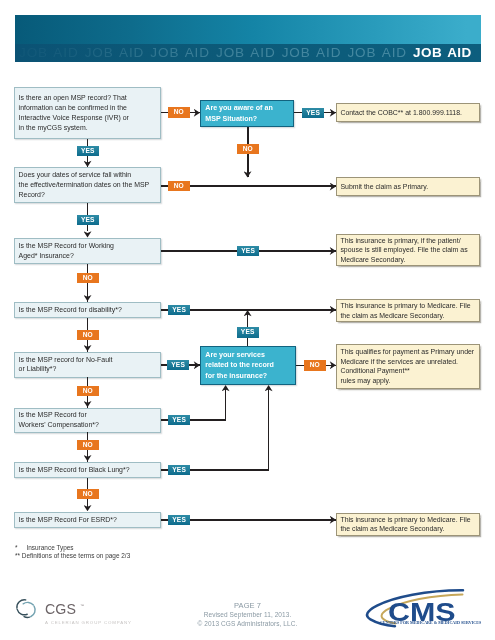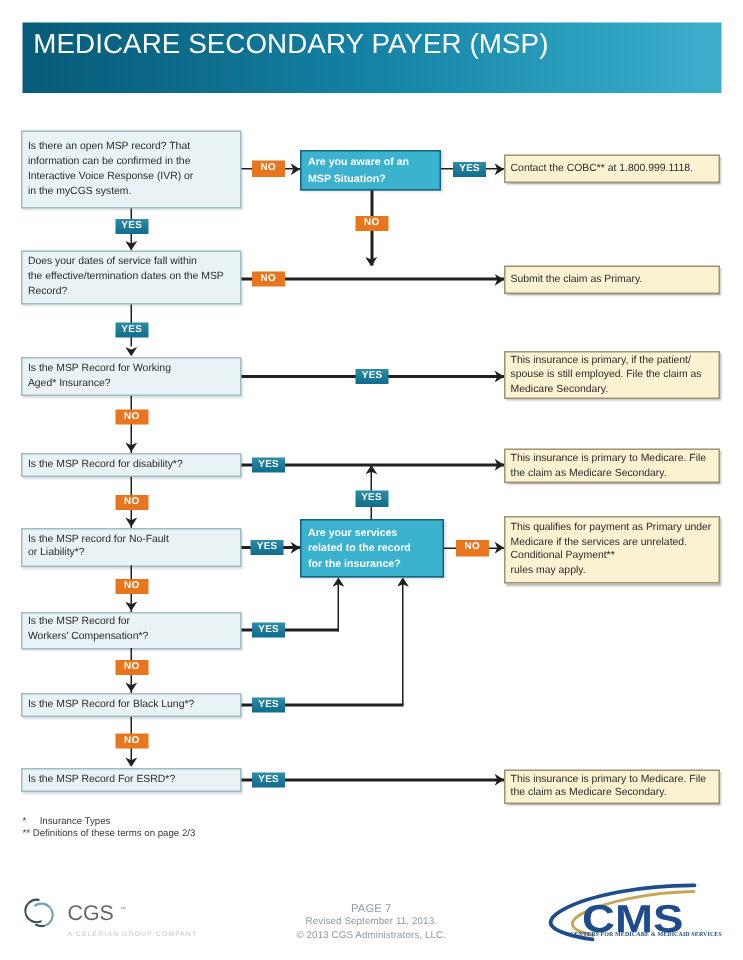--- a/index.html
+++ b/index.html
@@ -61,21 +61,23 @@
   #cms-word{font-size:26px;font-weight:bold;color:#1F4C8B;letter-spacing:0px;line-height:26px;
             transform:scaleX(1.17);transform-origin:left top;}
   #cms-tagline{font-size:4.02px;color:#1F4C8B;letter-spacing:0.05px;font-weight:bold;font-family:"Liberation Serif",serif;white-space:nowrap;}
 </style>
 </head>
 <body>
 
 <div id="page">
 
   <div id="header" class="abs">
-    <div id="header-title">MEDICARE SECONDARY PAYER (MSP)</div>
+    <div id="header-ribbon">
+      <div id="ribbon-text"><span>JOB AID JOB AID JOB AID JOB AID JOB AID JOB AID </span><span id="ribbon-highlight">JOB AID</span></div>
+    </div>
   </div>
 
   <div id="flow">
 
     <div class="abs qbox" style="left:14px;top:87px;width:147px;height:52px;">
       <div class="t">Is there an open MSP record? That<br>information can be confirmed in the<br>Interactive Voice Response (IVR) or<br>in the myCGS system.</div>
     </div>
 
     <div class="abs line hline" style="left:161px;top:111.6px;width:39px;"></div>
     <div class="abs lbl lbl-no" style="left:168px;top:107.2px;width:21.6px;height:10.4px;line-height:10.4px;">NO</div>

